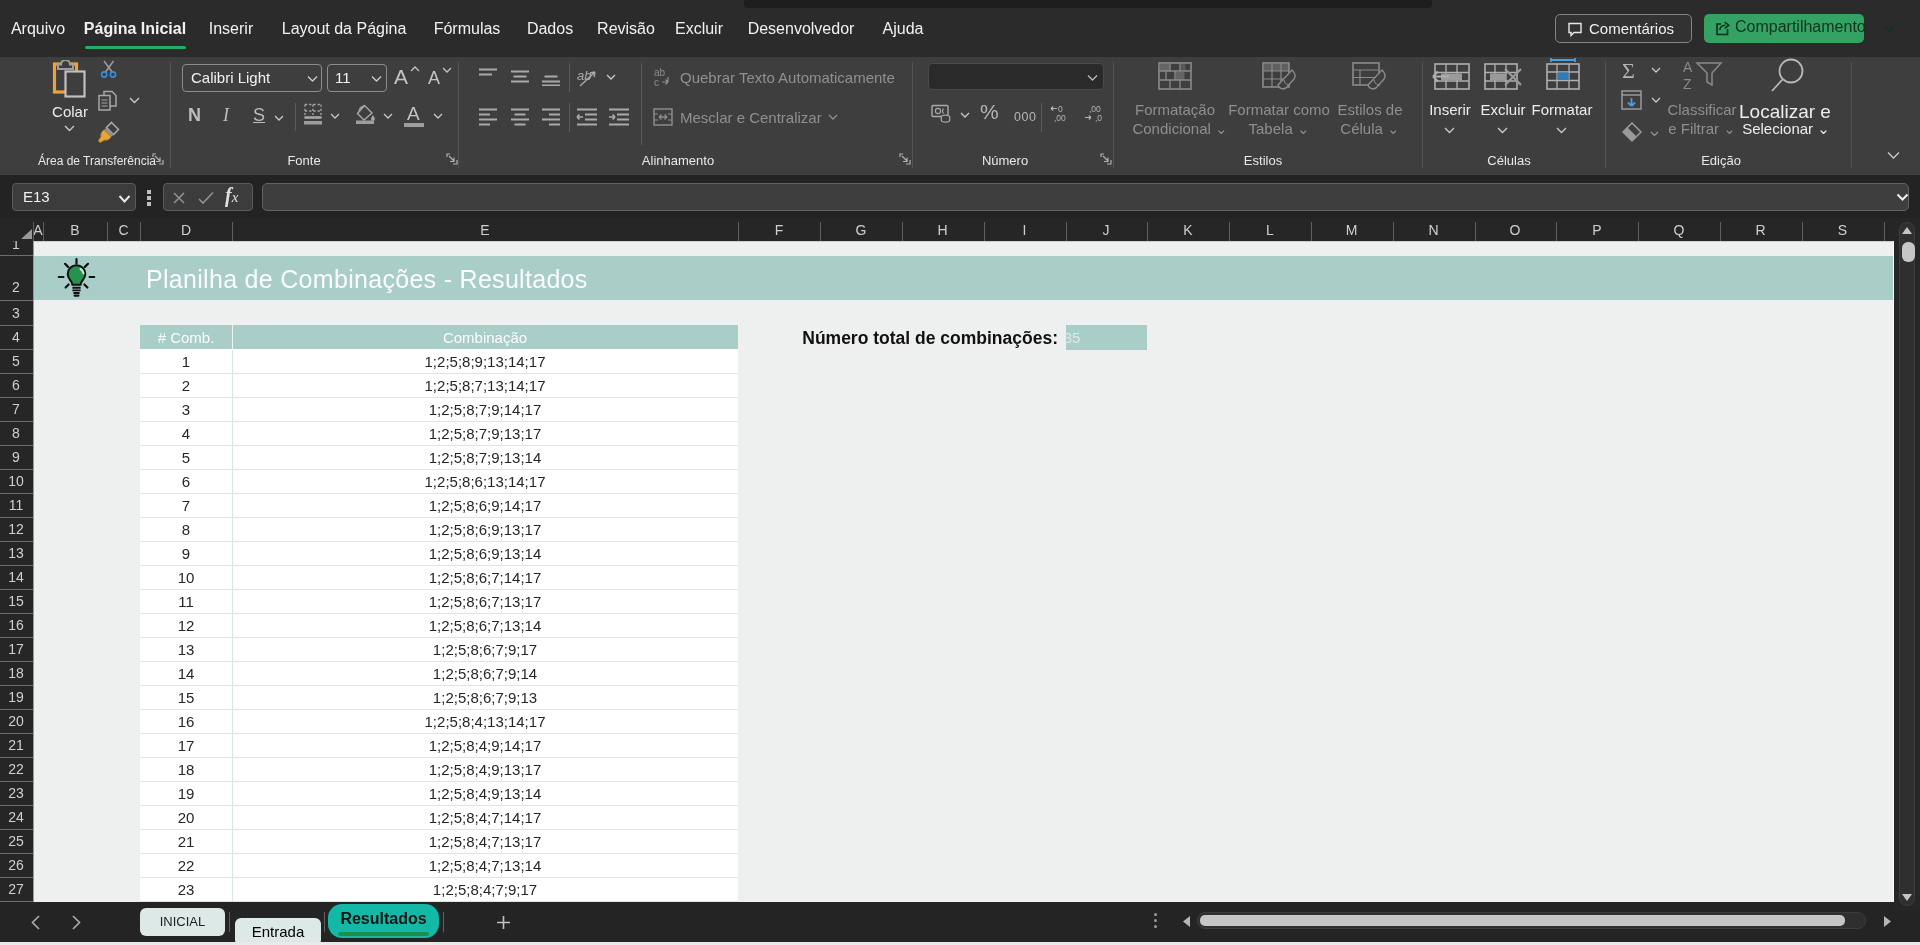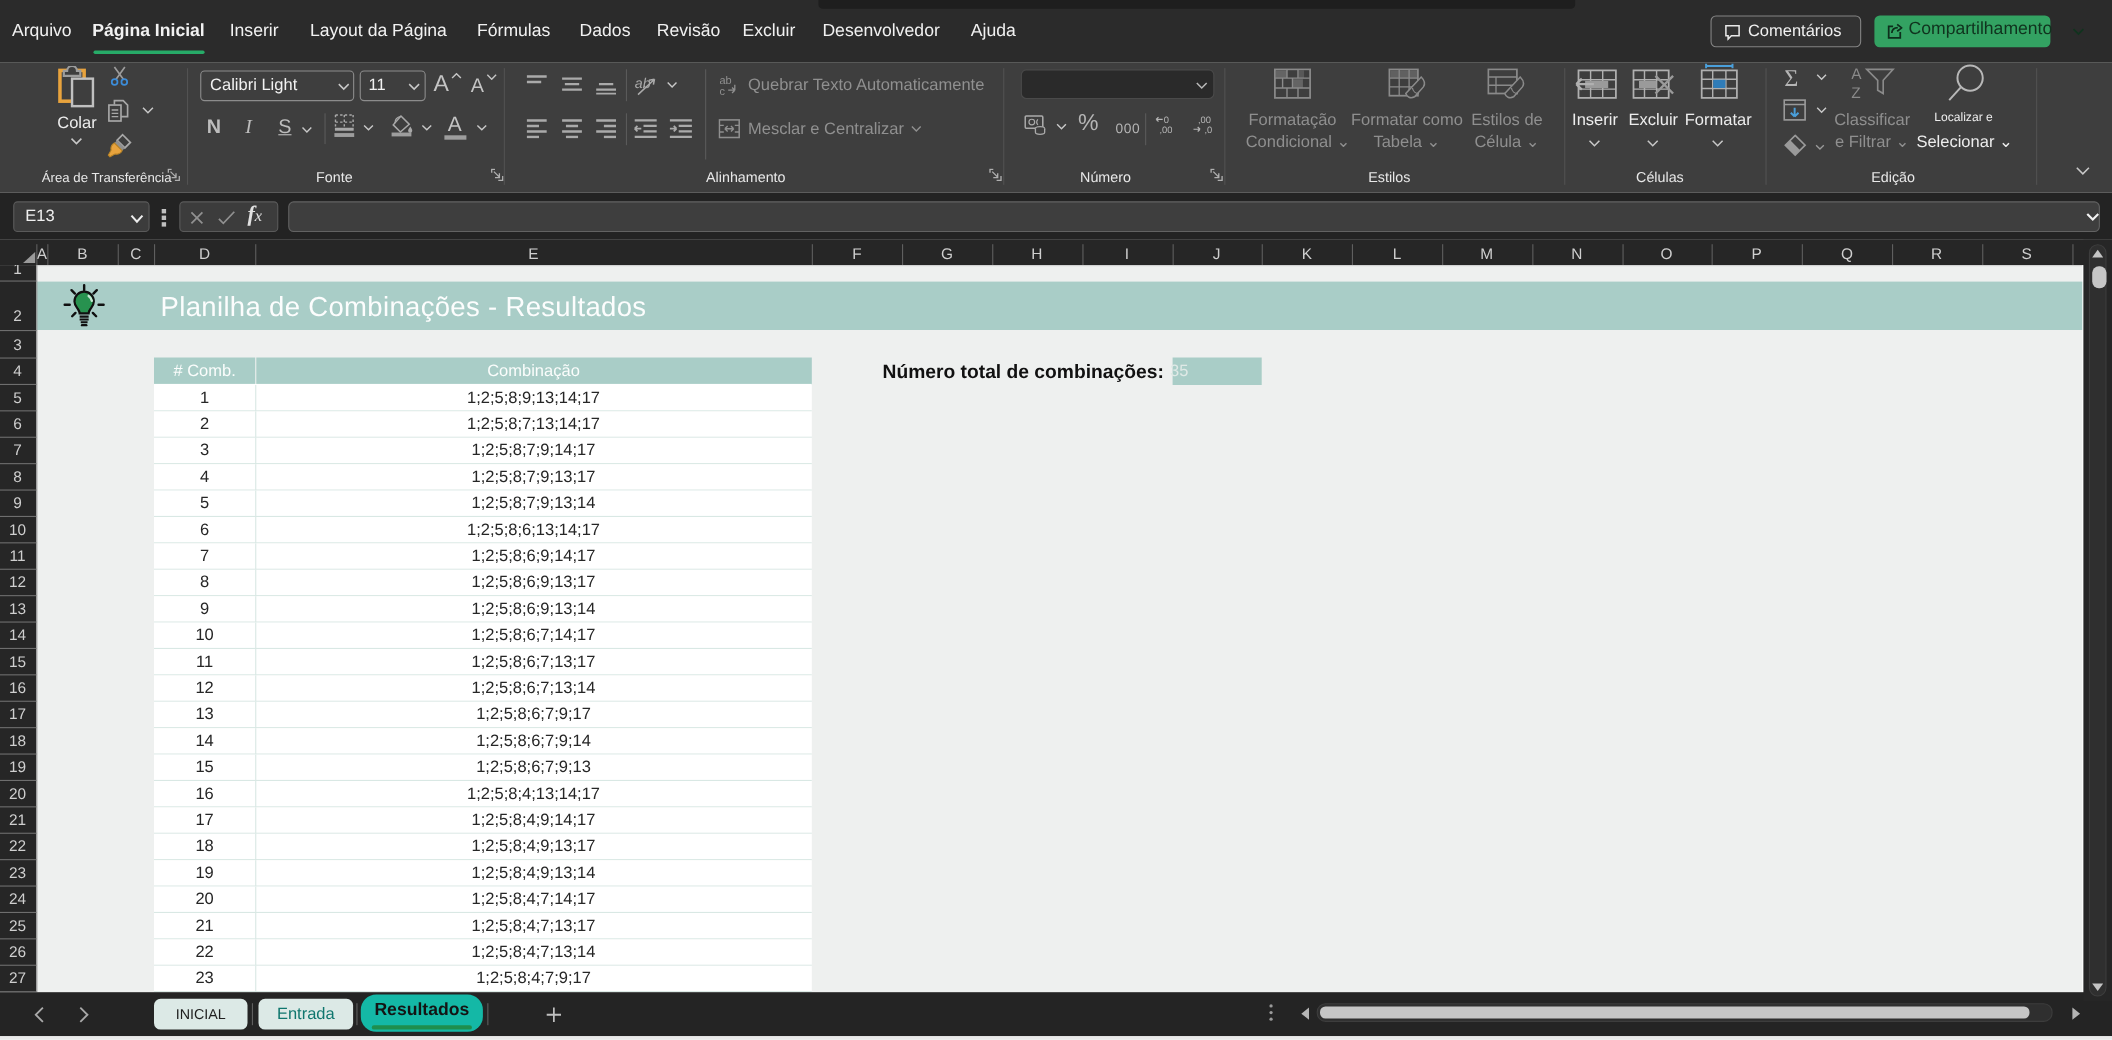--- a/index.html
+++ b/index.html
@@ -331,21 +331,21 @@
         <text x="0" y="13" font-size="14" fill="#8a8a8a">A</text>
         <text x="0" y="30" font-size="14" fill="#8a8a8a">Z</text>
         <path d="M14 4 h24 l-9 10 v12 l-5-3 v-9 z" fill="none" stroke="#8a8a8a" stroke-width="1.5"></path>
       </svg>
   <span class="glbl ctr" style="left:97px;top:44px;font-size:15px">Classificar</span>
   <span class="glbl ctr" style="left:97px;top:63px;font-size:15px">e Filtrar ⌄</span>
   <svg class="ab" style="left:160px;top:1px" width="42" height="38" viewBox="0 0 42 38">
         <circle cx="26" cy="13" r="11.5" fill="none" stroke="#b8b8b8" stroke-width="1.8"></circle>
         <path d="M17.5 21.5 L7 33" stroke="#b8b8b8" stroke-width="1.8"></path>
       </svg>
-  <span class="ab ctr" style="left:180px;top:44px;font-size:11px;color:#ededed">Localizar e</span>
+  <span class="ab ctr" style="left:180px;top:44px;font-size:19px;color:#ededed">Localizar e</span>
   <span class="ab ctr" style="left:181px;top:63px;font-size:15px;color:#ededed">Selecionar ⌄</span>
  </div>
 </div>
 
 <div class="ab" id="fbar" style="left:0;top:175px;width:1920px;height:43px;background:#232323">
  <div class="ab" style="left:12px;top:8px;width:124px;height:28px;background:#3c3c3c;border:1px solid #5a5a5a;border-radius:4px">
    <span class="ab" style="left:10px;top:4px;font-size:15px;color:#f0f0f0">E13</span>
    <svg class="ab" style="left:105px;top:10px" width="13" height="10" viewBox="0 0 13 10">
         <path d="M1.5 2 L6.5 7.5 L11.5 2" fill="none" stroke="#ececec" stroke-width="1.9"></path>
       </svg>
@@ -599,21 +599,21 @@
 
 <div class="ab" id="tabbar" style="left:0;top:902px;width:1920px;height:40px;background:#242424">
  <svg class="ab" style="left:31px;top:13px" width="9" height="15" viewBox="0 0 9 15">
       <path d="M8 1 L1.5 7.5 L8 14" fill="none" stroke="#a8a8a8" stroke-width="1.7"></path>
     </svg>
  <svg class="ab" style="left:72px;top:13px" width="9" height="15" viewBox="0 0 9 15">
       <path d="M1 1 L7.5 7.5 L1 14" fill="none" stroke="#a8a8a8" stroke-width="1.7"></path>
     </svg>
  <div class="ab" style="left:140px;top:6px;width:85px;height:28px;background:#dce9e6;border-radius:6px;text-align:center;font-size:13px;color:#1f1f1f;line-height:28px">INICIAL</div>
  <div class="ab" style="left:229px;top:10px;width:1px;height:20px;background:#5f5f5f"></div>
- <div class="ab" style="left:235px;top:6px;width:86px;height:28px;background:#dce9e6;border-radius:6px;text-align:center;font-size:15px;color:#0f766e;line-height:28px">Entrada</div>
+ <div class="ab" style="left:235px;top:16px;width:86px;height:28px;background:#dce9e6;border-radius:6px;text-align:center;font-size:15px;color:#000000;line-height:28px">Entrada</div>
  <div class="ab" style="left:324px;top:10px;width:1px;height:20px;background:#5f5f5f"></div>
  <div class="ab" style="left:328px;top:2px;width:111px;height:34px;background:#14b8a6;border-radius:14px;text-align:center;font-size:16px;font-weight:bold;color:#141414;line-height:30px">Resultados</div>
  <div class="ab" style="left:338px;top:30px;width:91px;height:3.5px;background:#1e8e4e;border-radius:2px"></div>
  <div class="ab" style="left:443px;top:10px;width:1px;height:20px;background:#5f5f5f"></div>
  <svg class="ab" style="left:496px;top:13px" width="15" height="15" viewBox="0 0 15 15">
       <path d="M7.5 1 V14 M1 7.5 H14" stroke="#c0c0c0" stroke-width="1.6"></path>
     </svg>
  <div class="ab" style="left:1154px;top:11px;width:3px;height:3px;background:#9a9a9a;border-radius:50%"></div>
  <div class="ab" style="left:1154px;top:17px;width:3px;height:3px;background:#9a9a9a;border-radius:50%"></div>
  <div class="ab" style="left:1154px;top:23px;width:3px;height:3px;background:#9a9a9a;border-radius:50%"></div>

